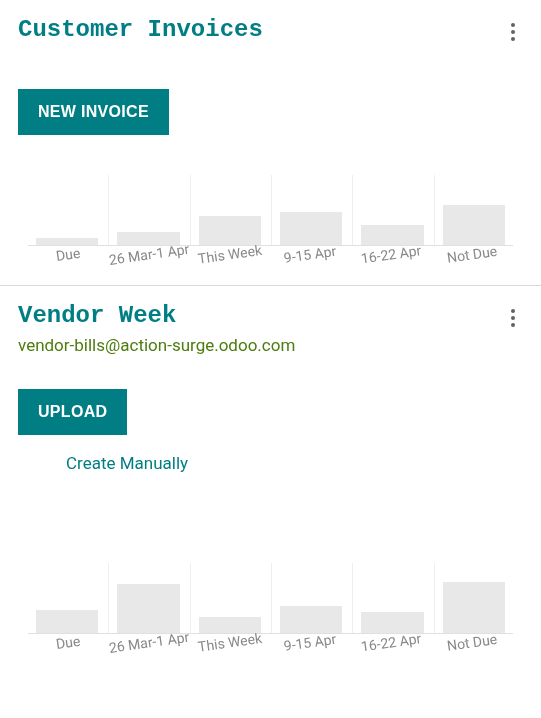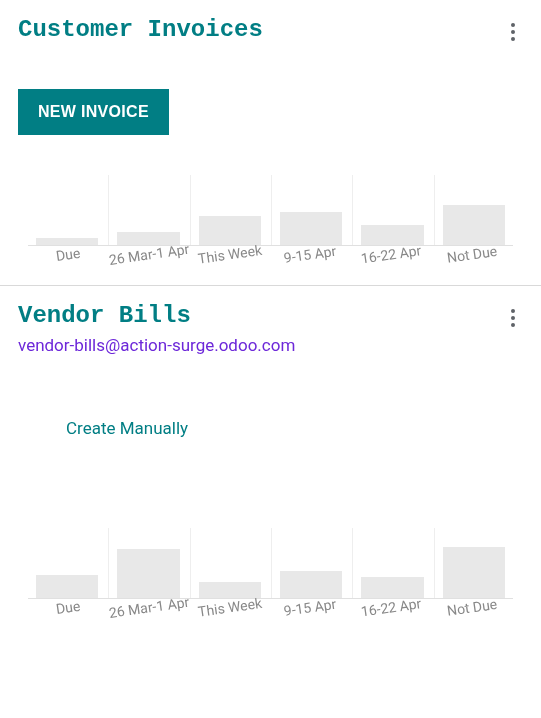--- a/index.html
+++ b/index.html
@@ -1,20 +1,20 @@
 <!DOCTYPE html>
 <html><head>
 <meta charset="utf-8">
 <style>
 * { box-sizing: border-box; margin: 0; padding: 0; }
 body { font-family: -apple-system, BlinkMacSystemFont, "Segoe UI", Roboto, sans-serif; background: #fff; width: 541px; }
 .panel { position: relative; padding: 16px 18px 0 18px; }
 .divider { border: none; border-top: 1px solid #d9d9d9; margin: 0; }
 .title { color: #017e84; font-size: 24px; font-weight: 600; margin-bottom: 6px; font-family: Liberation Mono, monospace; }
-.subtitle { color: #6d28d9; font-size: 17px; margin-bottom: 26px; }
+.subtitle { color: #4d7c0f; font-size: 17px; margin-bottom: 34px; }
 .kebab { position: absolute; top: 20px; right: 18px; width: 20px; height: 24px; display: flex; flex-direction: column; justify-content: center; align-items: center; gap: 3px; cursor: pointer; }
 .kebab span { width: 4px; height: 4px; background: #5f6368; border-radius: 50%; }
 .btn { background: #017e84; color: #fff; border: none; padding: 14px 20px; font-size: 16px; font-weight: 600; letter-spacing: 0.3px; cursor: pointer; text-align: center; }
 .link { color: #017e84; font-size: 17px; cursor: pointer; display: inline-block; margin-top: 18px; margin-left: 48px; }
 .spacer-ci { height: 40px; }
 .spacer-vb { height: 90px; }
 .chart { position: relative; height: 110px; padding: 0 10px; }
 .bars { display: flex; height: 70px; align-items: flex-end; gap: 2px; }
 .barcell { flex: 1; display: flex; flex-direction: column; align-items: stretch; height: 100%; border-left: 1px solid #eee; justify-content: flex-end; position: relative; }
 .barcell:first-child { border-left: none; }
@@ -70,22 +70,23 @@
 </div>
 
 <hr class="divider">
 
 <div class="panel">
   <div class="kebab">
       <span></span>
       <span></span>
       <span></span>
     </div>
-  <h2 class="title">Vendor Bills</h2>
+  <h2 class="title">Vendor Week</h2>
   <div class="subtitle">vendor-bills@action-surge.odoo.com</div>
+  <button class="btn">UPLOAD</button>
   <br>
   <span class="link">Create Manually</span>
   <div class="spacer-vb"></div>
   <div class="chart">
     <div class="bars" id="vb-bars">
         <div class="barcell">
           <div class="bar" style="height: 33%;"></div>
         </div>
         <div class="barcell">
           <div class="bar" style="height: 70%;"></div>

